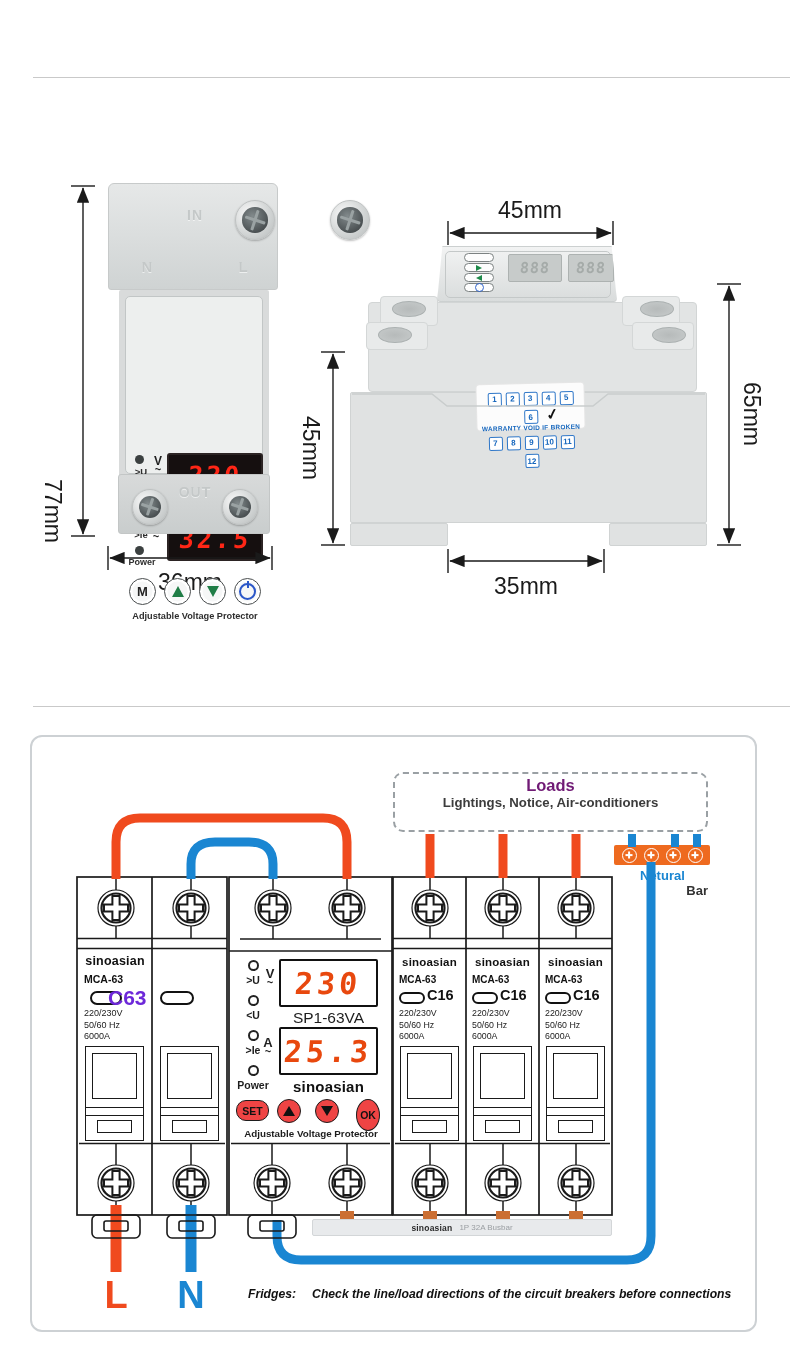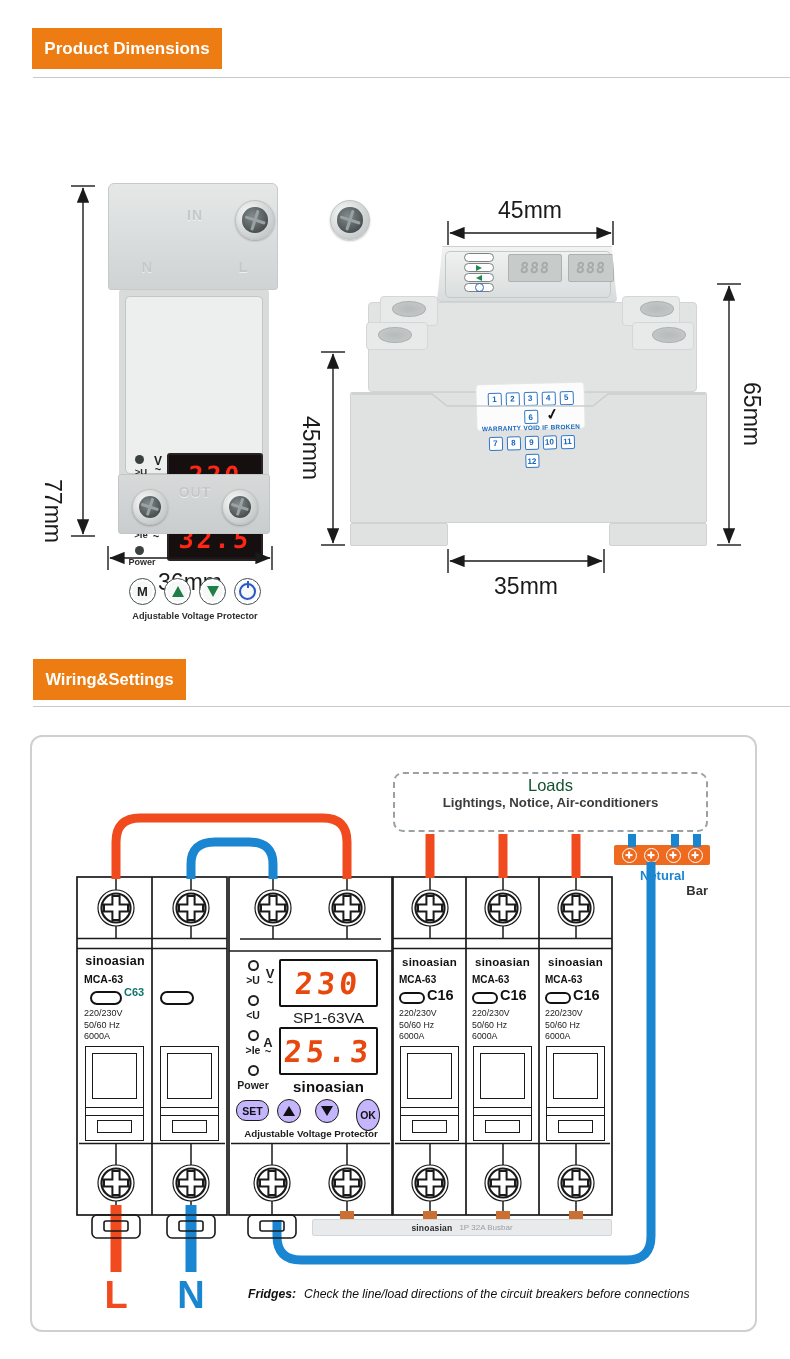--- a/index.html
+++ b/index.html
@@ -43,58 +43,55 @@
   .sv-body{background:#e2e4e4;border-radius:4px;border:1px solid #d2d5d5}
   .sv-ear{background:#e8eaea;border:1px solid #d4d7d7;border-radius:4px}
   .sv-hole{background:radial-gradient(#b6baba,#c7cbcb);border:1px solid #aab0b0;border-radius:50%}
   .sv-low{background:#e0e2e2;border:1px solid #d0d3d3;border-radius:2px}
   .sticker{background:#fcfcfc;border-radius:3px;box-shadow:0 0 0 1px #e6e6e6;transform:rotate(-1.5deg)}
   .wnum{display:inline-flex;align-items:center;justify-content:center;width:12px;height:12px;margin:0 2px;border:1.2px solid #2f77c8;border-radius:2px;color:var(--warranty_blue,#1566bd);font-size:8px;font-weight:bold;background:#fff}
   .wtitle{font-size:6.4px;font-weight:bold;color:var(--warranty_blue,#1566bd);letter-spacing:.3px;white-space:nowrap}
   
   .diagram{border:2px solid #cdd1d4;border-radius:12px;background:#fff}
   .dashedbox{border:2px dashed #9aa0a4;border-radius:10px}
-  .loads-title{color:#14532d;font-size:16.5px;font-weight:normal}
+  .loads-title{color:#701a75;font-size:16.5px;font-weight:bold}
   .loads-line{color:#3c3c3c;font-size:13.2px;font-weight:600;line-height:16px;white-space:nowrap}
   .nbar{background:var(--bar_orange,#ee6a1f);border-radius:2px;display:flex;align-items:center;justify-content:space-around;padding:0 4px}
   .nb-screw{position:relative;width:13px;height:13px;border:1.8px solid #fff;border-radius:50%}
   .nb-screw:before,.nb-screw:after{content:"";position:absolute;left:50%;top:50%;background:#fff}
   .nb-screw:before{width:7px;height:1.8px;transform:translate(-50%,-50%)}
   .nb-screw:after{width:1.8px;height:7px;transform:translate(-50%,-50%)}
   .brand{font-weight:800;letter-spacing:.2px;color:#111;white-space:nowrap}
   .specs{color:#222;font-size:9px;line-height:11.5px;white-space:nowrap}
   .oval{border:2.5px solid #111;border-radius:999px;background:#fff}
   .toggle{border:1.6px solid #1a1a1a;background:#fff}
   .toggle i{position:absolute;display:block;border:1.5px solid #1a1a1a}
   .toggle .tg-in{left:6px;right:6px;top:6px;height:44px}
   .toggle .tg-l1{left:-1px;right:-1px;top:60px;height:0;border-width:1.5px 0 0 0}
   .toggle .tg-l2{left:-1px;right:-1px;top:68px;height:0;border-width:1.5px 0 0 0}
   .toggle .tg-h{left:20%;right:20%;top:73px;height:11px;background:#fff}
   .led{width:11px;height:11px;border:2px solid #222;border-radius:50%;background:#fff}
   .dlab{font-size:10.5px;font-weight:bold;color:#1d1d1d;text-align:center;white-space:nowrap}
   .ddisp{background:#fff;border:2px solid #111;border-radius:2px}
   .ddisp .seg{color:var(--digit_orange,#e8480e);font-size:30px;letter-spacing:4px}
-  .dbtn{border:1.8px solid #1d1d1d;background:#c4b5fd;color:#111;font-weight:bold;font-size:10.5px}
+  .dbtn{border:1.8px solid #1d1d1d;background:#ef4444;color:#111;font-weight:bold;font-size:10.5px}
   .dbtn.rnd{border-radius:50%}
   .dbtn.pill{border-radius:10px}
   .btri-up{width:0;height:0;border-left:6px solid transparent;border-right:6px solid transparent;border-bottom:10px solid #111}
   .btri-dn{width:0;height:0;border-left:6px solid transparent;border-right:6px solid transparent;border-top:10px solid #111}
   .busbar{background:#e8eaec;border:1px solid #d3d6d8;border-radius:2px}
   .wire-lab{font-size:38px;font-weight:bold}
   .notice{font-style:italic;font-size:12.2px;color:#111;white-space:nowrap}
   .layer{position:absolute;left:0;top:0;pointer-events:none}
 </style>
 </head>
 <body>
 
 <div class="page">
 
-  <div class="abs badge c" style="left:32px;top:28px;width:190px;height:41px">
-    <span>Product Dimensions</span>
-  </div>
   <div class="abs hline" style="left:33px;top:77px;width:757px"></div>
 
   <div class="abs" style="left:0;top:150px;width:330px;height:470px">
 
     <div class="abs dim vdim c" style="left:18px;top:348px;width:70px;height:26px">77mm</div>
     <div class="abs dim c" style="left:145px;top:418px;width:90px;height:28px">36mm</div>
 
     <div class="abs pv-top" style="left:108px;top:33px;width:170px;height:107px">
       <div class="abs emboss c" style="left:67px;top:22px;width:38px;height:18px;font-size:14px;letter-spacing:1px">IN</div>
       <div class="abs pscrew" style="left:126px;top:16px;width:40px;height:40px">
@@ -200,23 +197,20 @@
         <span class="wnum">1</span><span class="wnum">2</span><span class="wnum">3</span><span class="wnum">4</span><span class="wnum">5</span><span class="wnum">6</span>
       </div>
       <div class="wtitle">WARRANTY VOID IF BROKEN</div>
       <div>
         <span class="wnum">7</span><span class="wnum">8</span><span class="wnum">9</span><span class="wnum">10</span><span class="wnum">11</span><span class="wnum">12</span>
       </div>
       <div class="abs" style="left:69px;top:22px;font-size:15px;color:#111;transform:rotate(-10deg);font-weight:bold">✓</div>
     </div>
   </div>
 
-  <div class="abs badge c" style="left:33px;top:659px;width:153px;height:41px;font-size:16.5px">
-    <span>Wiring&amp;Settings</span>
-  </div>
   <div class="abs hline" style="left:33px;top:706px;width:757px"></div>
 
   <div class="abs diagram" style="left:30px;top:735px;width:727px;height:597px"></div>
 
   <div class="abs dashedbox" style="left:393px;top:772px;width:315px;height:60px;padding-top:2px;text-align:center">
     <div class="loads-title">Loads</div>
     <div class="loads-line">Lightings, Notice, Air-conditioners</div>
   </div>
 
   <div class="abs nbar" style="left:614px;top:845px;width:96px;height:20px">
@@ -224,21 +218,21 @@
     <span class="nb-screw"></span>
     <span class="nb-screw"></span>
     <span class="nb-screw"></span>
   </div>
   <div class="abs b" style="left:640px;top:868px;width:68px;text-align:left;font-size:13px;color:var(--neutral,#1a86d2)">Netural</div>
   <div class="abs b" style="left:640px;top:883px;width:68px;text-align:right;font-size:13px;color:#333">Bar</div>
 
   <div class="abs brand c" style="left:79px;top:954px;width:72px;font-size:12.5px">sinoasian</div>
   <div class="abs b" style="left:84px;top:973px;font-size:10.5px;color:#111">MCA-63</div>
   <div class="abs oval" style="left:90px;top:991px;width:32px;height:14px"></div>
-  <div class="abs b" style="left:124px;top:986px;font-size:11px;color:#0f766e">C63</div>
+  <div class="abs b" style="left:108px;top:986px;font-size:21px;color:#6d28d9">C63</div>
   <div class="abs specs" style="left:84px;top:1008px">
     <div>220/230V</div>
     <div>50/60 Hz</div>
     <div>6000A</div>
   </div>
   <div class="abs oval" style="left:160px;top:991px;width:34px;height:14px"></div>
 
   <div class="abs toggle" style="left:85px;top:1046px;width:59px;height:95px">
       <i class="tg-in"></i>
       <i class="tg-l1"></i>
@@ -334,21 +328,21 @@
 
   <div class="abs busbar c" style="left:312px;top:1219px;width:300px;height:17px">
     <span class="brand" style="font-size:8.5px;color:#2b2b2b">sinoasian</span>
     <span style="font-size:8px;color:#9a9ea2;margin-left:7px">1P 32A Busbar</span>
   </div>
 
   <div class="abs wire-lab c" style="left:101px;top:1274px;width:30px;color:var(--live,#f04a1e)">L</div>
   <div class="abs wire-lab c" style="left:176px;top:1274px;width:30px;color:var(--neutral,#1a86d2)">N</div>
 
   <div class="abs notice" style="left:248px;top:1287px;width:500px">
-    <span style="font-weight:800">Fridges:</span><span style="font-weight:400;margin-left:8px">Check the line/load directions of the circuit breakers before connections</span>
+    <span style="font-weight:800">Fridges:</span><span style="font-weight:700;margin-left:16px">Check the line/load directions of the circuit breakers before connections</span>
   </div>
 
   <svg class="layer" width="790" height="1359" viewBox="0 0 790 1359">
     <defs>
       <marker id="arr" viewBox="0 0 10 8" refX="9.5" refY="4" markerWidth="11" markerHeight="9" orient="auto-start-reverse">
         <path d="M0,0L10,4L0,8z" fill="#1a1a1a"></path>
       </marker>
       <g id="screw">
         <circle r="18" fill="#fff" stroke="#1a1a1a" stroke-width="1.2"></circle>
         <circle r="14.5" fill="#fff" stroke="#1a1a1a" stroke-width="2.2"></circle>

